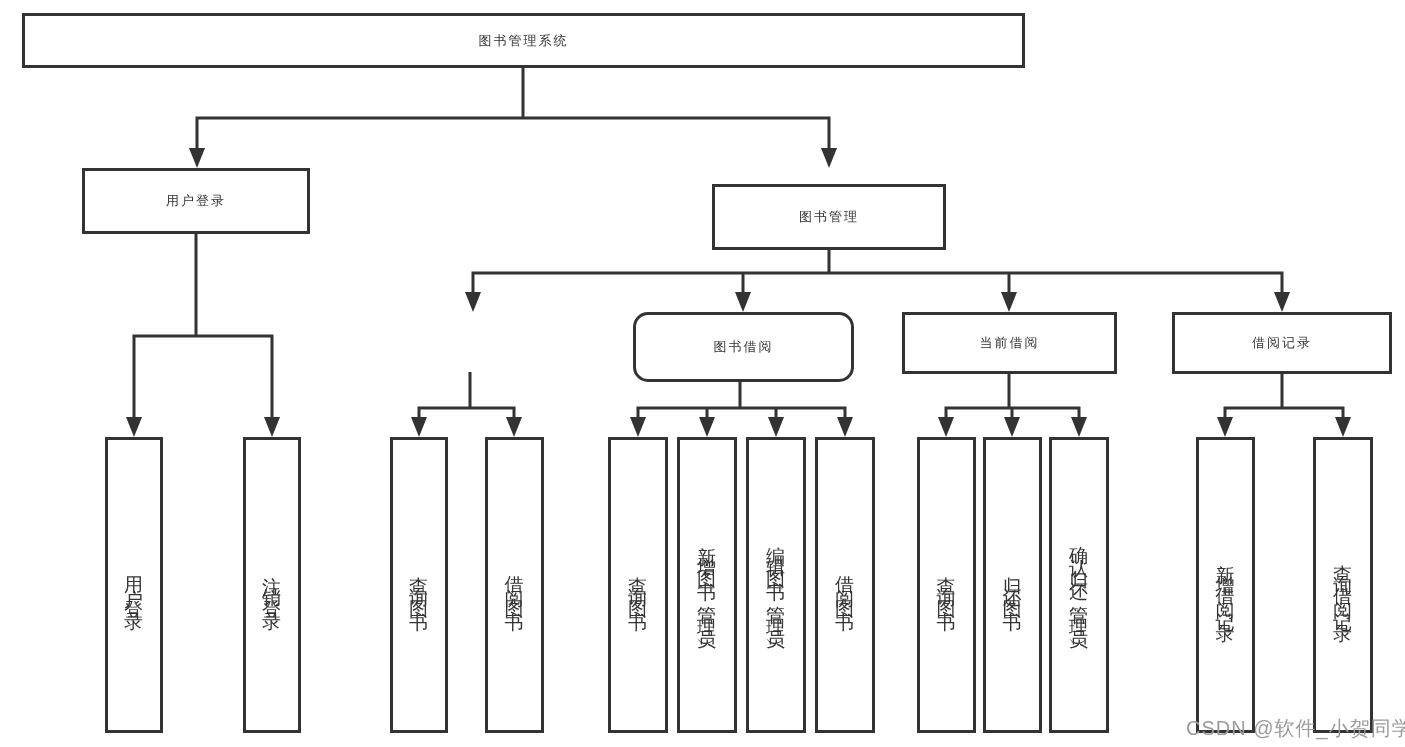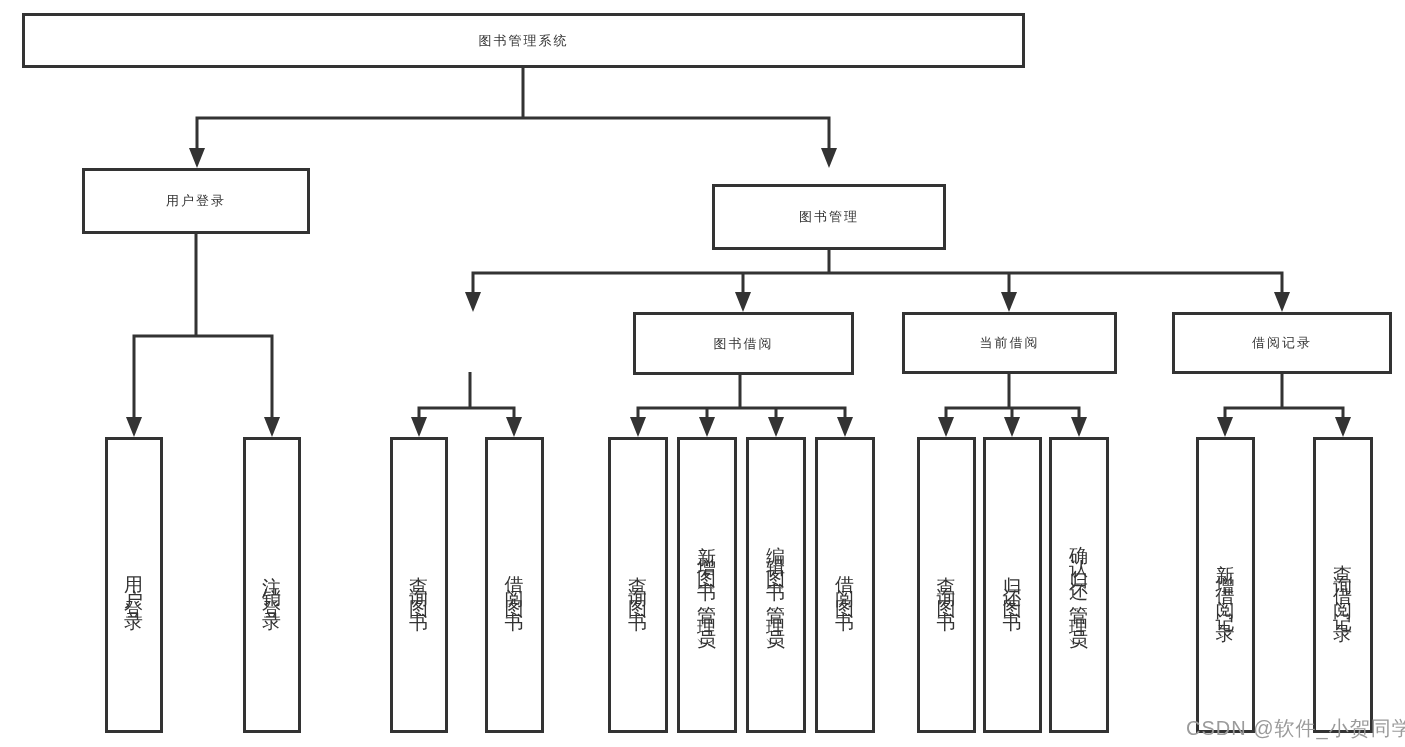--- a/index.html
+++ b/index.html
@@ -102,21 +102,21 @@
       <polygon points="1217,417 1233,417 1225,437"></polygon>
       <polygon points="1335,417 1351,417 1343,437"></polygon>
     </g>
   </svg>
 
   <div class="hnode" style="left:22px; top:13px; width:1003px; height:55px;">图书管理系统</div>
 
   <div class="hnode" style="left:82px; top:168px; width:228px; height:66px;">用户登录</div>
   <div class="hnode" style="left:712px; top:168px; width:234px; height:66px;margin-top:16px;">图书管理</div>
 
-  <div class="hnode" style="left:633px; top:312px; width:221px; height:63px;">图书借阅</div>
+  <div class="hnode" style="left:633px; top:312px; width:221px; height:70px;border-radius:15px;">图书借阅</div>
   <div class="hnode" style="left:902px; top:312px; width:215px; height:62px;">当前借阅</div>
   <div class="hnode" style="left:1172px; top:312px; width:220px; height:62px;">借阅记录</div>
 
   <div class="leaf" style="left:105px; width:58px;">
     <span class="vtext">用户登录</span>
   </div>
   <div class="leaf" style="left:243px; width:58px;">
     <span class="vtext">注销登录</span>
   </div>
 

